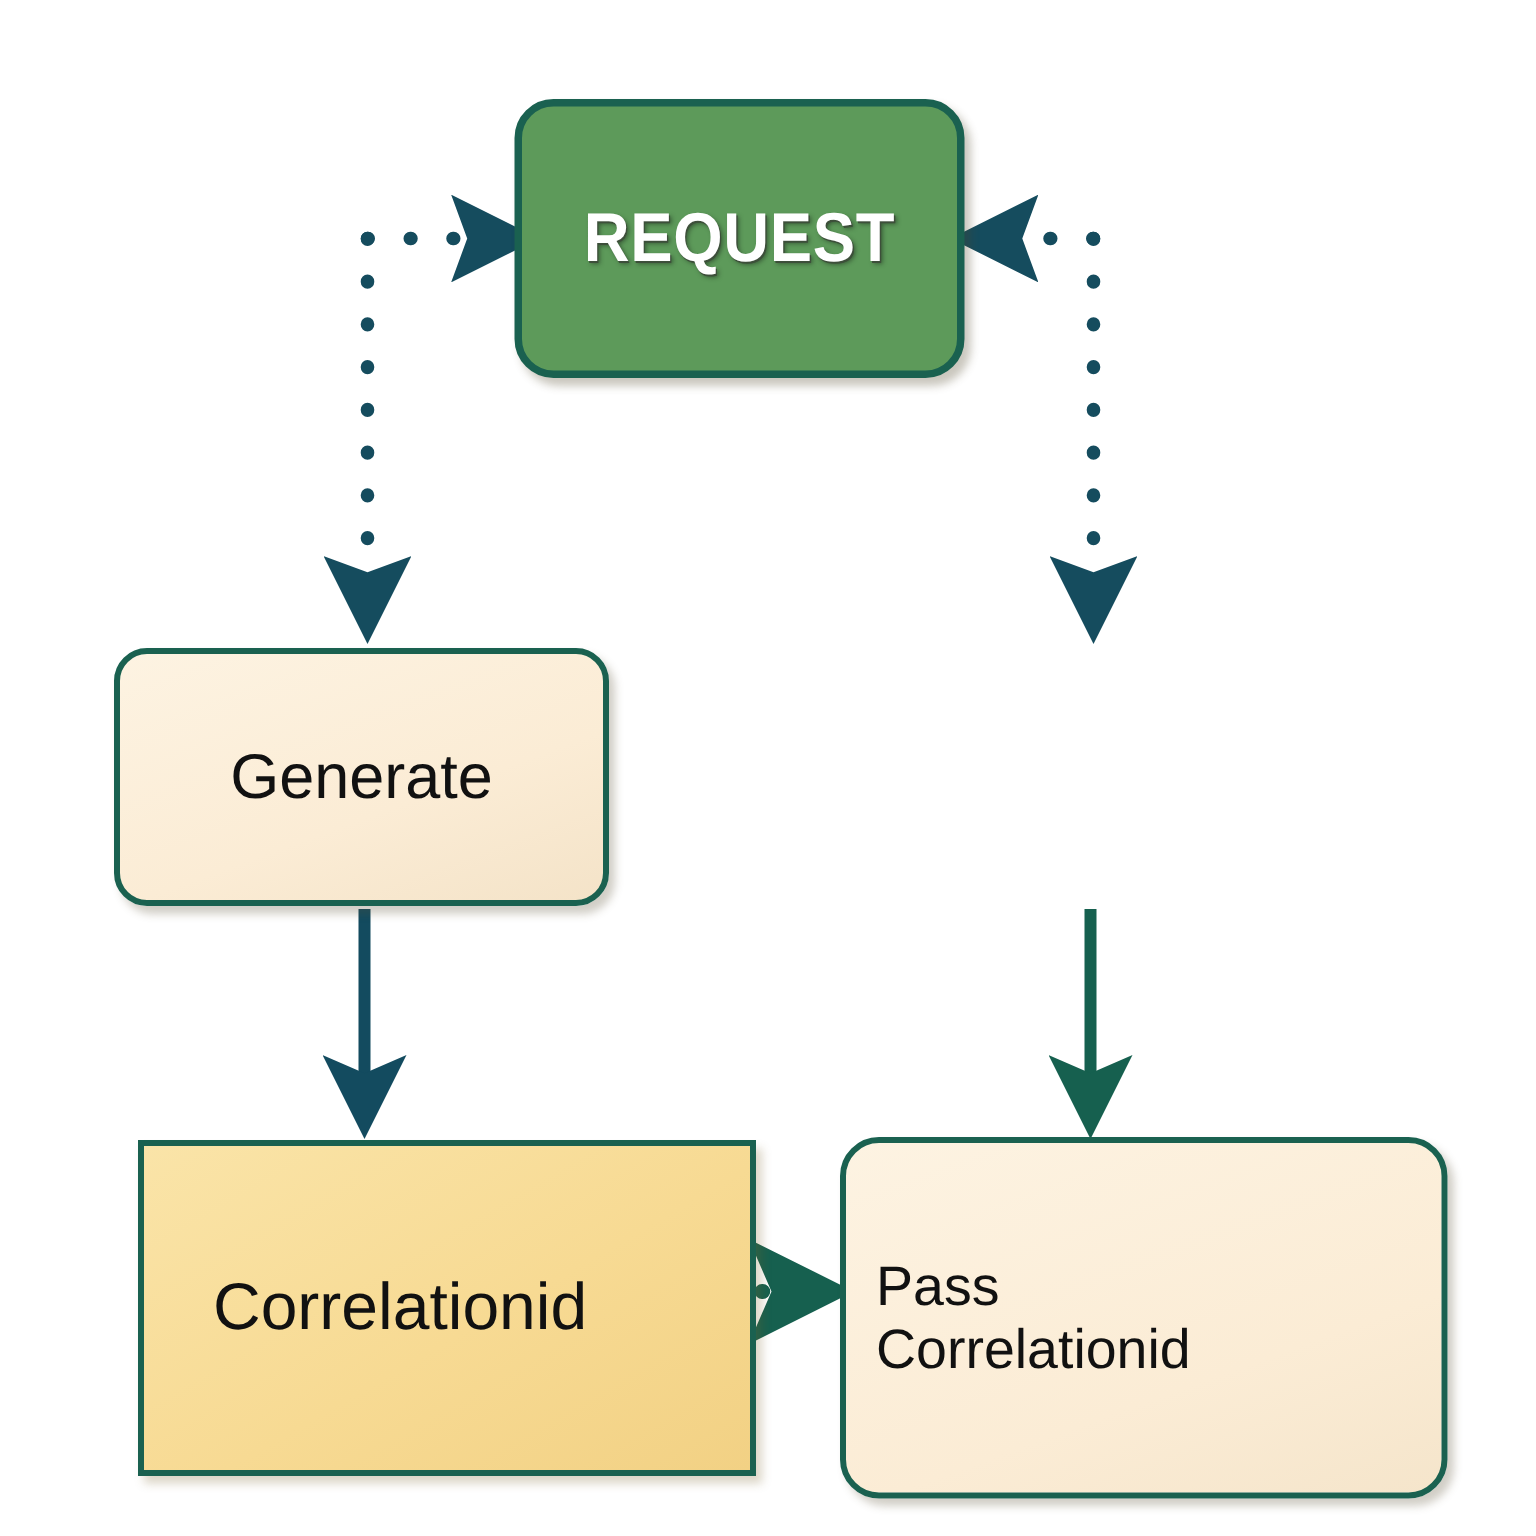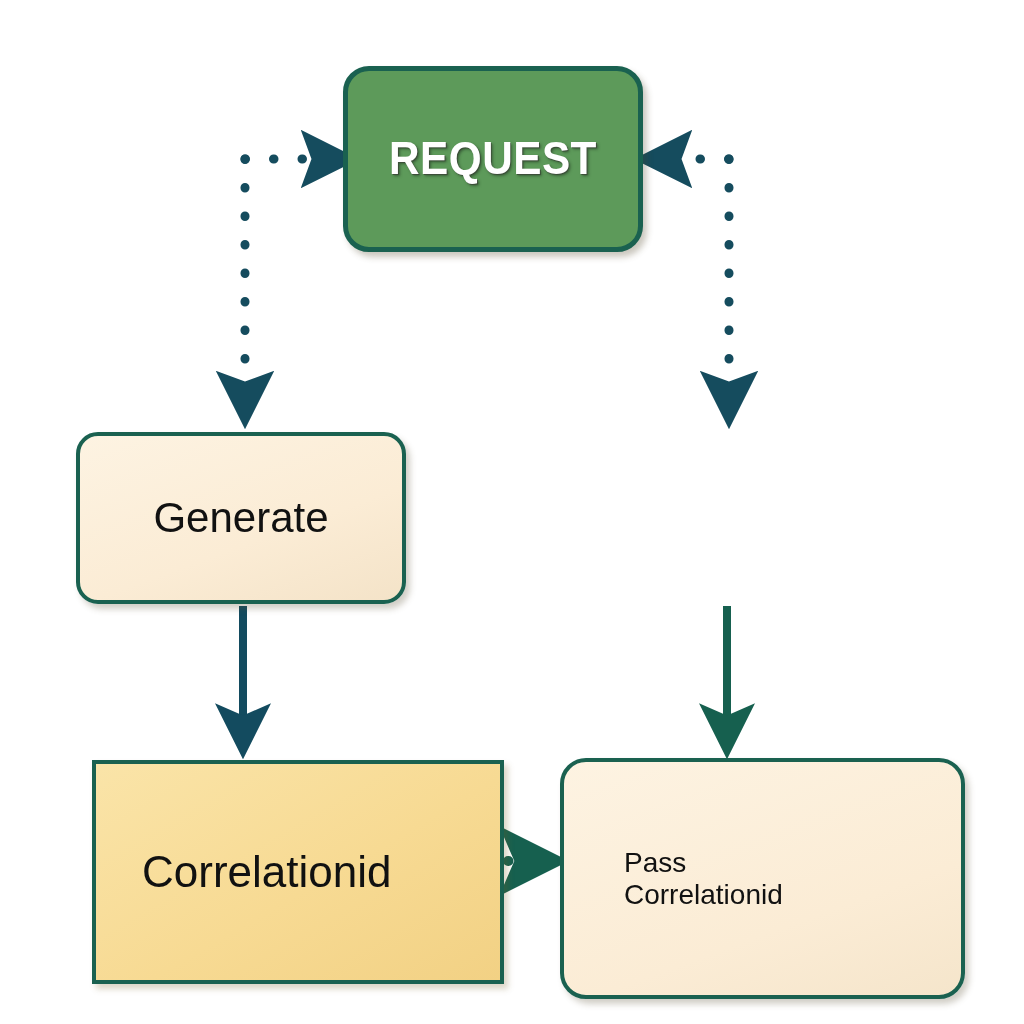--- a/index.html
+++ b/index.html
@@ -129,22 +129,22 @@
     width: 405px;
     height: 241px;
     background: linear-gradient(160deg, #fdf3e2 0%, #fbecd5 65%, #f5e5cb 100%);
     border: 4px solid #1a6150;
     border-radius: 26px;
     justify-content: flex-start;
     box-shadow: 4px 5px 6px rgba(90, 80, 50, 0.28);
   }
   #node-pass .label {
     text-align: left;
-    padding-left: 60px;
-    font-size: 28px;
+    padding-left: 20px;
+    font-size: 37px;
     font-weight: 400;
   }
 </style>
 </head>
 <body>
 
 <div id="canvas">
 
   <svg id="edges" viewBox="0 0 1024 1024" width="1024" height="1024" xmlns="http://www.w3.org/2000/svg">
     <defs>

